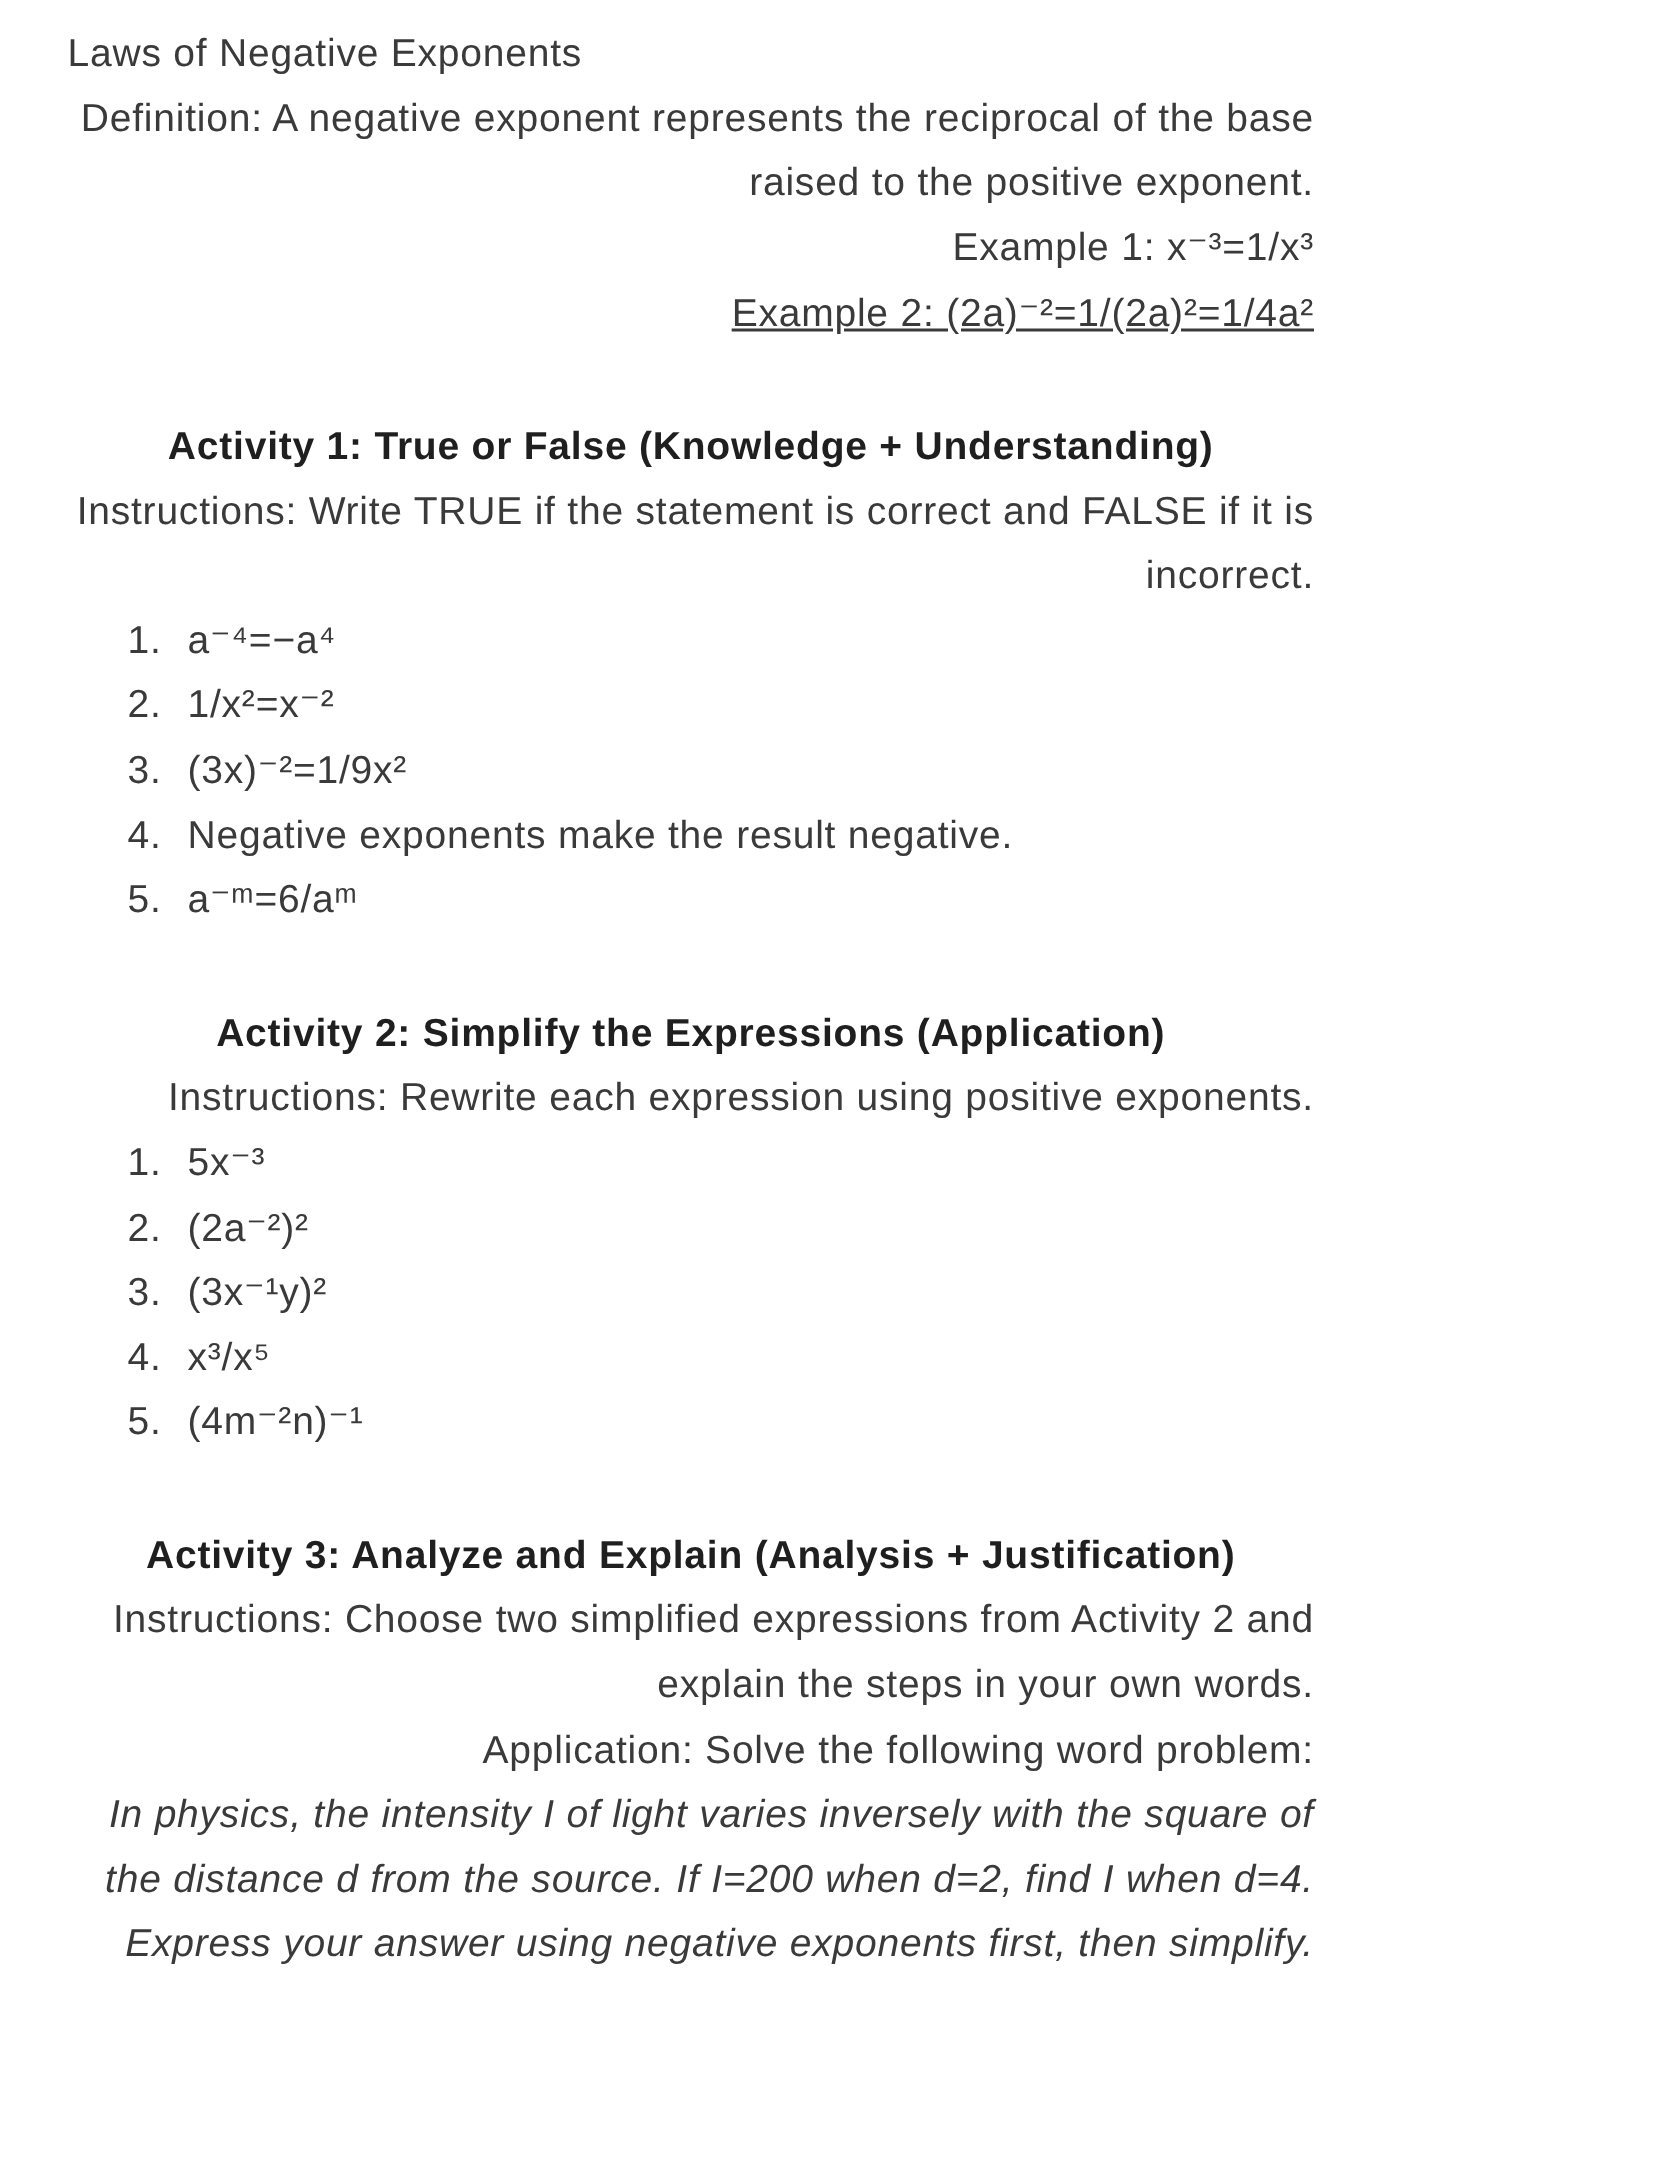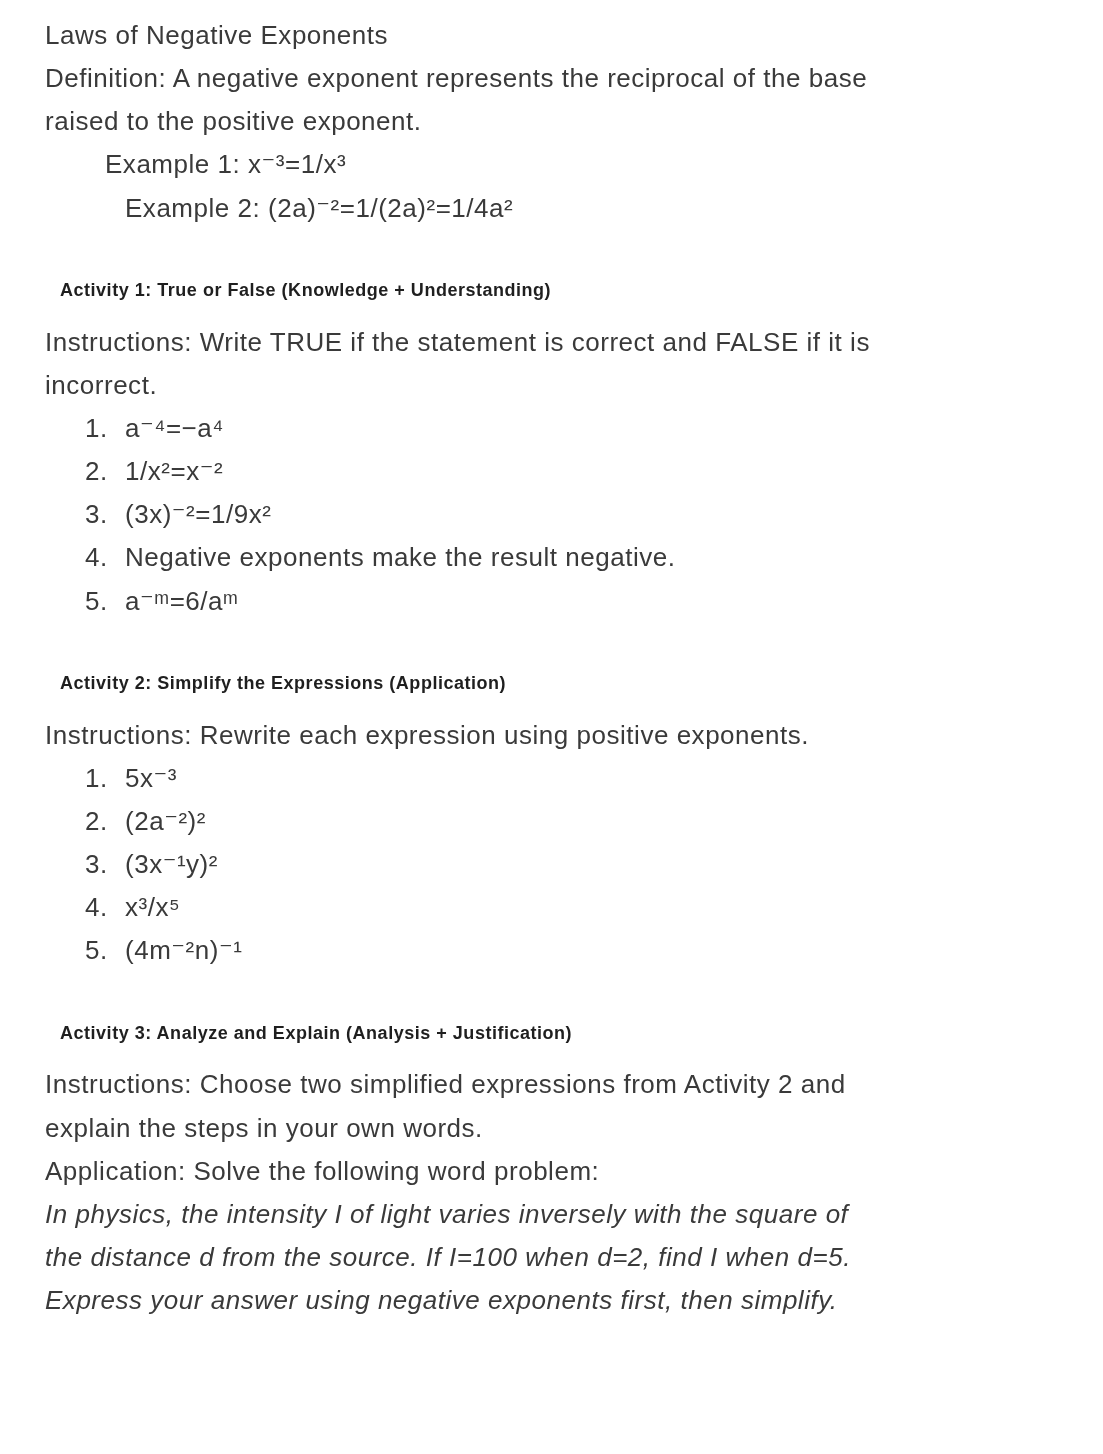--- a/index.html
+++ b/index.html
@@ -20,36 +20,39 @@
     letter-spacing: 0.02em;
   }
   .doc-title {
     font-weight: 400;
     margin: 0;
     font-size: 26px;
   }
   p {
     margin: 0;
     max-width: 990px;
+    text-align: right;
   }
   .formula-line {
     margin-left: 265px;
   }
   .example-1 {
     margin-left: 60px;
   }
   .example-2 {
     margin-left: 80px;
+    text-decoration: underline;
   }
   .activity-heading {
     font-weight: 700;
     color: #1f1f1f;
-    margin: 15px;
+    margin: 0;
     margin-top: 46px;
-    font-size: 18px;
+    font-size: 26px;
+    text-align: center;
   }
   .items {
     margin: 0;
     padding: 0;
     list-style: none;
   }
   .item {
     display: flex;
   }
   .item .num {
@@ -125,15 +128,15 @@
     <li class="item">
       <span class="num">5.</span>
       <span class="txt">(4m⁻²n)⁻¹</span>
     </li>
   </ul>
 
   <h2 class="activity-heading">Activity 3: Analyze and Explain (Analysis + Justification)</h2>
   <p>Instructions: Choose two simplified expressions from Activity 2 and explain the steps in your own words.</p>
 
   <p>Application: Solve the following word problem:</p>
-  <p class="word-problem">In physics, the intensity I of light varies inversely with the square of the distance d from the source. If I=100 when d=2, find I when d=5. Express your answer using negative exponents first, then simplify.</p>
+  <p class="word-problem">In physics, the intensity I of light varies inversely with the square of the distance d from the source. If I=200 when d=2, find I when d=4. Express your answer using negative exponents first, then simplify.</p>
 
 </div>
 
 </body></html>

